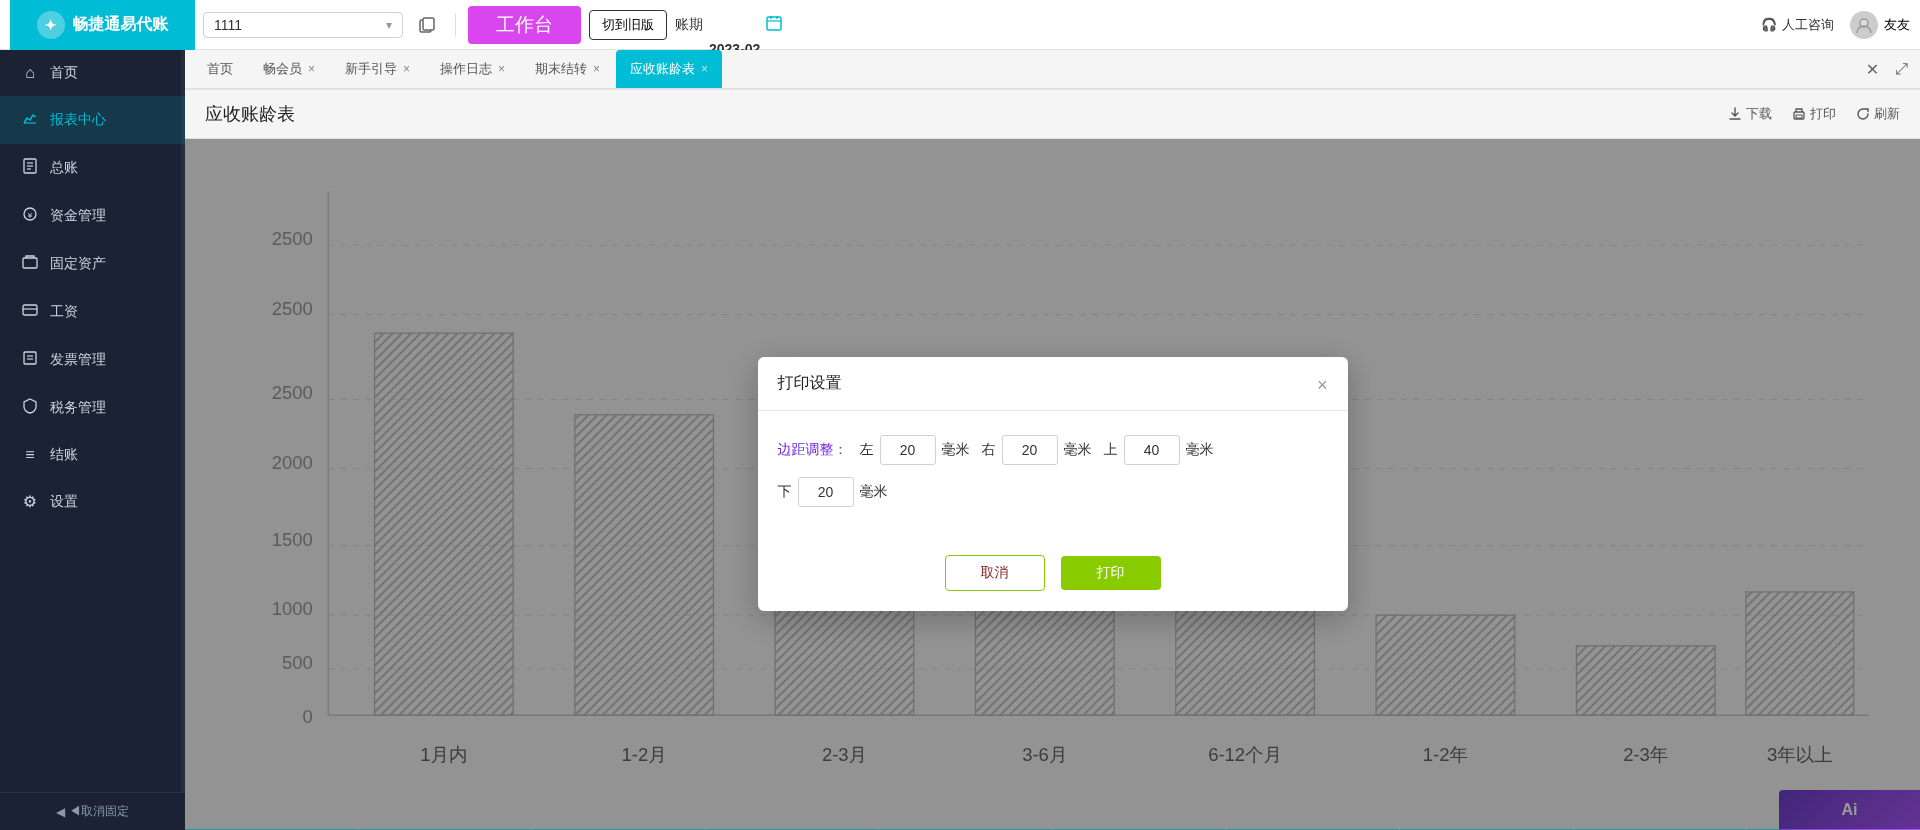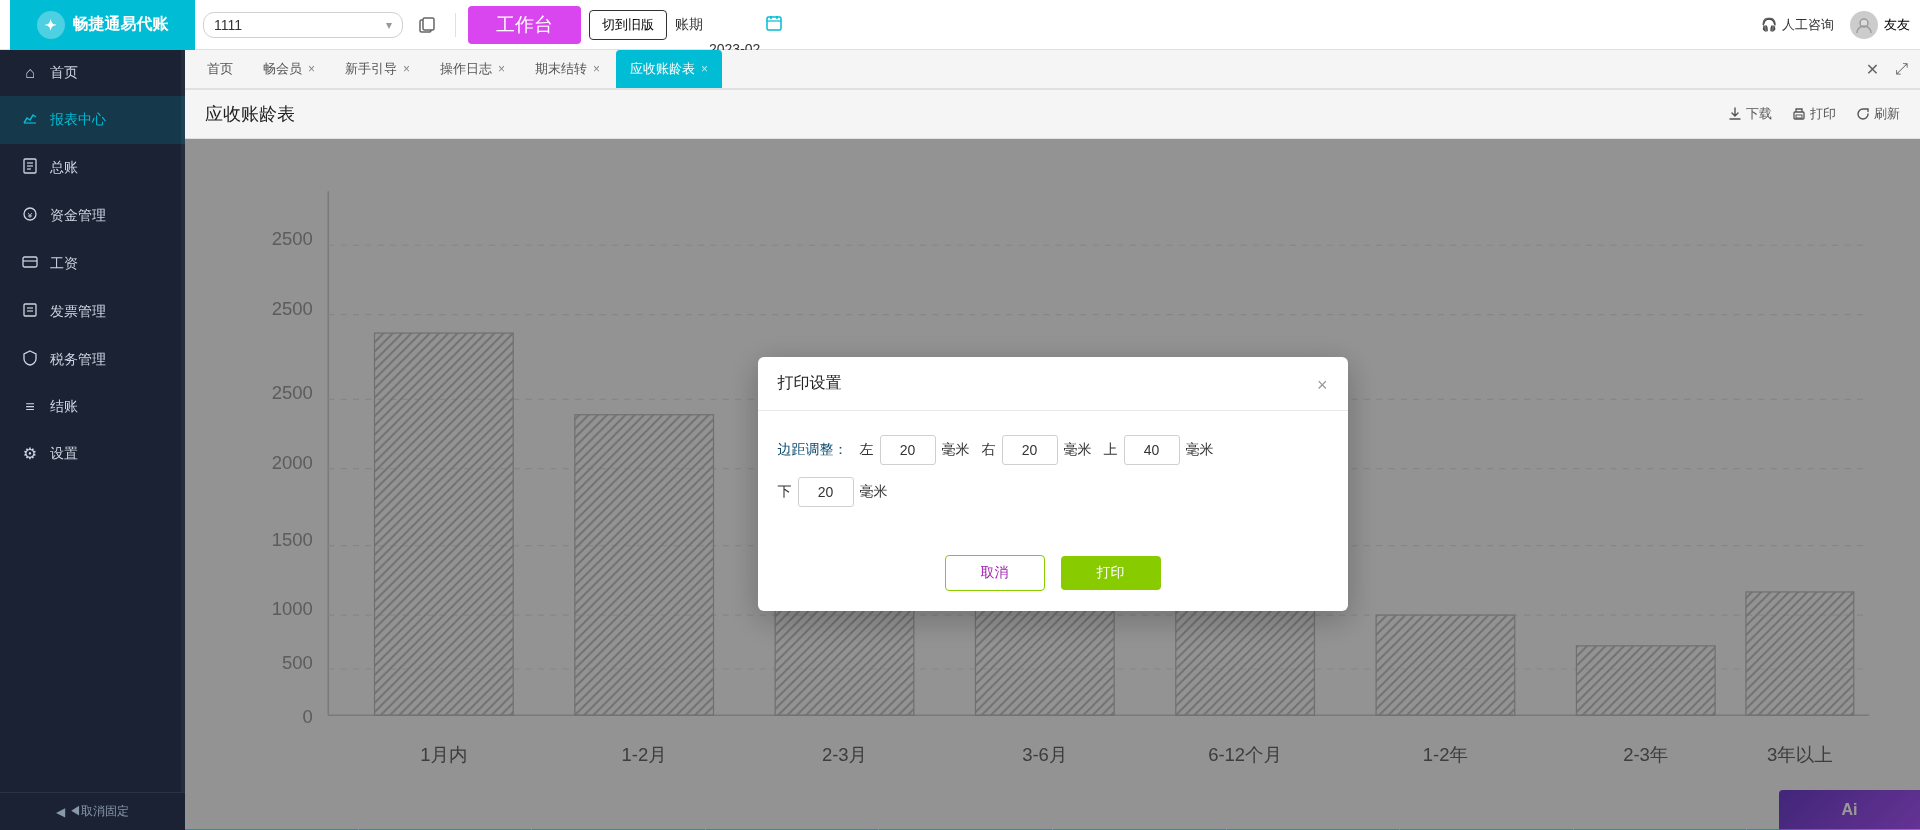--- a/index.html
+++ b/index.html
@@ -24,21 +24,21 @@
     }
     .header-logo-icon {
       width: 28px; height: 28px;
       background: rgba(255,255,255,0.3);
       border-radius: 50%;
       display: flex; align-items: center; justify-content: center;
       font-size: 14px;
     }
     .company-select {
       display: flex; align-items: center; gap: 4px;
-      border: 1px solid #d0d0d0; border-radius: 11px;
+      border: 1px solid #d0d0d0; border-radius: 4px;
       padding: 4px 10px;
       min-width: 200px;
       cursor: pointer;
       background: #fff;
     }
     .company-select-text { flex: 1; font-size: 14px; color: #333; }
     .company-select-arrow { color: #999; font-size: 12px; }
     .header-divider { width: 1px; height: 24px; background: #e0e0e0; margin: 0 4px; }
     .header-icon-btn {
       width: 32px; height: 32px;
@@ -248,42 +248,42 @@
       line-height: 1;
     }
     .modal-body {
       padding: 24px 20px 20px;
     }
     .margin-row {
       display: flex; align-items: center; gap: 12px;
       margin-bottom: 28px;
       flex-wrap: wrap;
     }
-    .margin-label { font-size: 14px; color: #0c4a6e; }
+    .margin-label { font-size: 14px; color: #6d28d9; }
     .margin-group {
       display: flex; align-items: center; gap: 6px;
     }
     .margin-dir { font-size: 14px; color: #333; }
     .margin-input {
       width: 56px; height: 30px;
       border: 1px solid #d0d0d0;
       border-radius: 3px;
       text-align: center;
       font-size: 14px;
       color: #333;
       outline: none;
     }
     .margin-unit { font-size: 14px; color: #333; }
     .modal-footer {
       display: flex; align-items: center; justify-content: center;
       gap: 16px;
       padding: 0 20px 20px;
     }
     .btn-cancel {
-      border: 1px solid #88cc00; color: #a21caf;
+      border: 1px solid #88cc00; color: #7f1d1d;
       background: #fff; border-radius: 4px;
       padding: 8px 32px; font-size: 14px; cursor: pointer;
       min-width: 100px;
     }
     .btn-print {
       background: #88cc00; color: #fff;
       border: none; border-radius: 4px;
       padding: 8px 32px; font-size: 14px; cursor: pointer;
       min-width: 100px;
     }
@@ -323,21 +323,21 @@
     </svg>
   </div>
 
   <div class="header-divider"></div>
 
   <button class="workbench-btn">工作台</button>
   <button class="switch-btn">切到旧版</button>
 
   <div class="period-info">
     <span>账期</span>
-    <span style="font-weight:400;margin-top:48px;">2023-02</span>
+    <span style="font-weight:700;margin-top:48px;">2023-02</span>
     <span style="color:#00bcd4;cursor:pointer;">
       <svg width="16" height="16" viewBox="0 0 16 16" fill="none">
         <rect x="1" y="2" width="14" height="13" rx="1.5" stroke="#00bcd4" stroke-width="1.5" fill="none"></rect>
         <line x1="1" y1="6" x2="15" y2="6" stroke="#00bcd4" stroke-width="1.2"></line>
         <line x1="5" y1="1" x2="5" y2="4" stroke="#00bcd4" stroke-width="1.5"></line>
         <line x1="11" y1="1" x2="11" y2="4" stroke="#00bcd4" stroke-width="1.5"></line>
       </svg>
     </span>
   </div>
 
@@ -388,20 +388,29 @@
       <span>总账</span>
     </div>
     <div class="sidebar-item">
       <span class="sidebar-item-icon">
         <svg width="16" height="16" viewBox="0 0 16 16" fill="none">
           <circle cx="8" cy="8" r="6" stroke="#ccd6e0" stroke-width="1.3" fill="none"></circle>
           <text x="8" y="12" text-anchor="middle" font-size="8" fill="#ccd6e0">¥</text>
         </svg>
       </span>
       <span>资金管理</span>
+    </div>
+    <div class="sidebar-item">
+      <span class="sidebar-item-icon">
+        <svg width="16" height="16" viewBox="0 0 16 16" fill="none">
+          <rect x="1" y="4" width="14" height="10" rx="1" stroke="#ccd6e0" stroke-width="1.3" fill="none"></rect>
+          <polyline points="4,4 4,2 12,2 12,4" stroke="#ccd6e0" stroke-width="1.3" fill="none"></polyline>
+        </svg>
+      </span>
+      <span>固定资产</span>
     </div>
     <div class="sidebar-item">
       <span class="sidebar-item-icon">
         <svg width="16" height="16" viewBox="0 0 16 16" fill="none">
           <rect x="1" y="3" width="14" height="10" rx="1.5" stroke="#ccd6e0" stroke-width="1.3" fill="none"></rect>
           <line x1="1" y1="7" x2="15" y2="7" stroke="#ccd6e0" stroke-width="1.2"></line>
         </svg>
       </span>
       <span>工资</span>
     </div>

